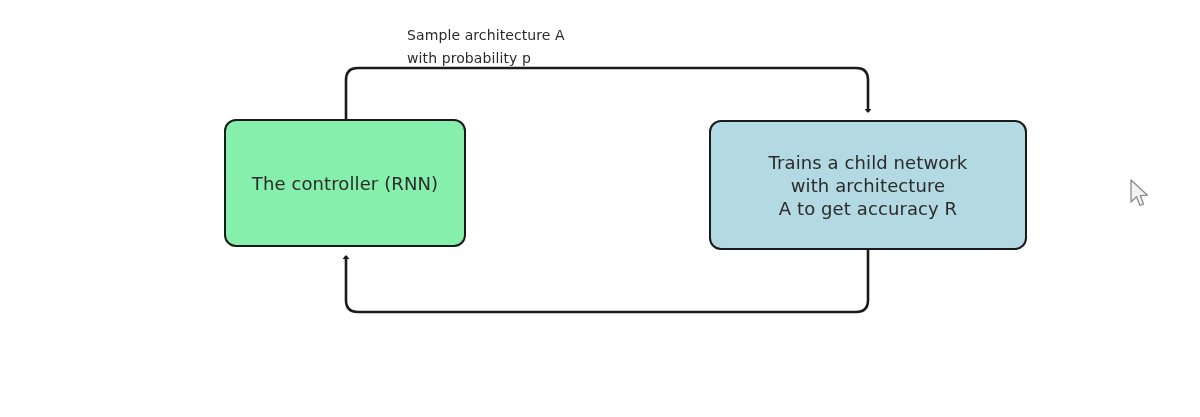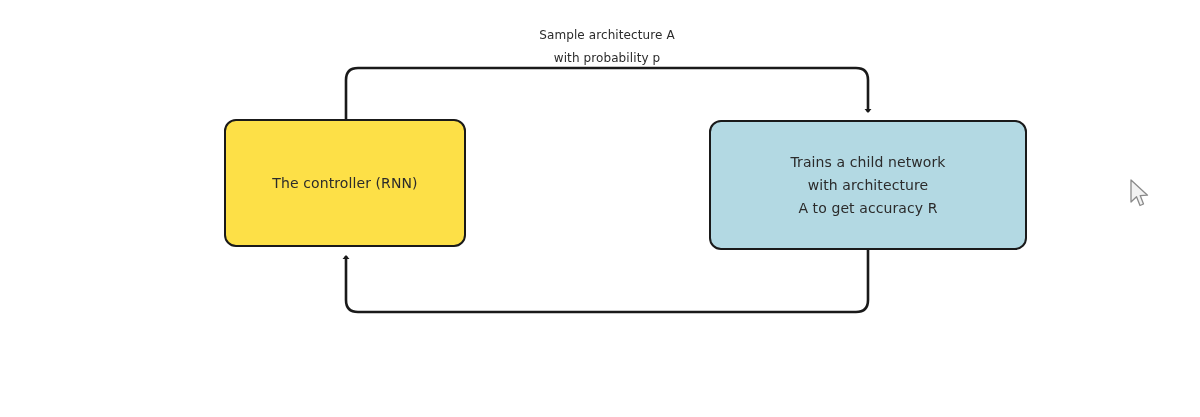--- a/index.html
+++ b/index.html
@@ -35,21 +35,21 @@
     position: absolute;
     box-sizing: border-box;
     border: 2.5px solid #1a1a1a;
     border-radius: 12px;
     display: flex;
     align-items: center;
     justify-content: center;
     text-align: center;
   }
   .node-text {
-    font-size: 14px;
+    font-size: 18px;
     line-height: 23px;
     color: #2b2b2b;
     white-space: pre-line;
     letter-spacing: 0.1px;
   }
 
   #node-controller {
     left: 224px;
     top: 119px;
     width: 242px;
@@ -58,22 +58,21 @@
   #node-child-network {
     left: 709px;
     top: 120px;
     width: 318px;
     height: 130px;
   }
 
   
   .edge-label {
     position: absolute;
-    text-align: center;
-    font-size: 12px;
+    font-size: 14px;
     line-height: 23px;
     color: #2b2b2b;
     white-space: pre-line;
     letter-spacing: 0.1px;
   }
   #edge-label-top {
     left: 407px;
     top: 24px;
     width: 400px;
   }
@@ -106,21 +105,21 @@
       <marker id="arrow-up" markerWidth="12" markerHeight="12" refX="1.2" refY="5" orient="auto" markerUnits="strokeWidth">
         <path d="M -4.2 0 L 1.6 5 L -4.2 10 L -3.0 5 Z" fill="#1a1a1a"></path>
       </marker>
     </defs>
 
     <path d="M 346 119 L 346 80 Q 346 68 358 68 L 856 68 Q 868 68 868 80 L 868 112" fill="none" stroke="#1a1a1a" stroke-width="2.6" stroke-linecap="butt" marker-end="url(#arrow-down)"></path>
 
     <path d="M 868 250 L 868 300 Q 868 312 856 312 L 358 312 Q 346 312 346 300 L 346 256" fill="none" stroke="#1a1a1a" stroke-width="2.6" stroke-linecap="butt" marker-end="url(#arrow-up)"></path>
   </svg>
 
-  <div class="node" id="node-controller" style="background:#fde047;">
+  <div class="node" id="node-controller" style="background:#86efac;">
     <div class="node-text">The controller (RNN)</div>
   </div>
 
   <div class="node" id="node-child-network" style="background:#b3d9e3;">
     <div class="node-text">Trains a child network
 with architecture
 A to get accuracy R</div>
   </div>
 
   <div class="edge-label" id="edge-label-top">Sample architecture A

